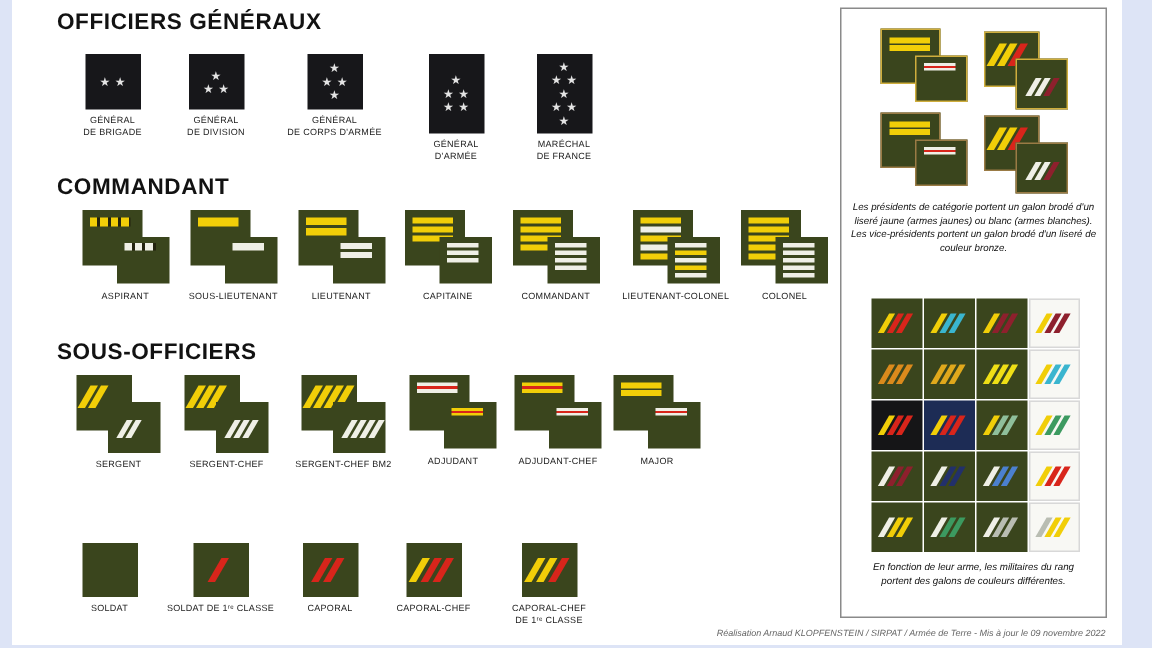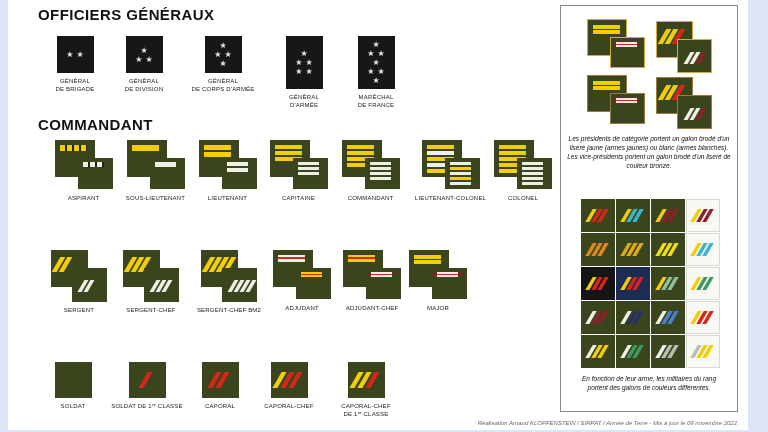--- a/index.html
+++ b/index.html
@@ -267,20 +267,21 @@
               <i style="display: block; width: 21px; height: 3px; margin-bottom: 2px; background: rgb(239, 239, 230);"></i>
               <i style="display: block; width: 21px; height: 3px; margin-bottom: 2px; background: rgb(239, 239, 230);"></i>
               <i style="display: block; width: 21px; height: 3px; margin-bottom: 2px; background: rgb(239, 239, 230);"></i>
             </div>
           </div>
         </div>
       <div class="rlabel">COLONEL</div>
     </div>
   </div>
 
+  <div class="sec-title" id="t3">SOUS-OFFICIERS</div>
   <div class="row" id="r3">
     <div class="rank" style="width:70px">
       <div class="badge group gdiag">
           <div class="patch main">
             <div class="dwrap dtl">
               <i style="display: inline-block; width: 5px; height: 15px; margin-right: 2px; transform: skewX(-30deg); background: rgb(241, 206, 8);"></i>
               <i style="display: inline-block; width: 5px; height: 15px; margin-right: 2px; transform: skewX(-30deg); background: rgb(241, 206, 8);"></i>
             </div>
           </div>
           <div class="patch sub">

